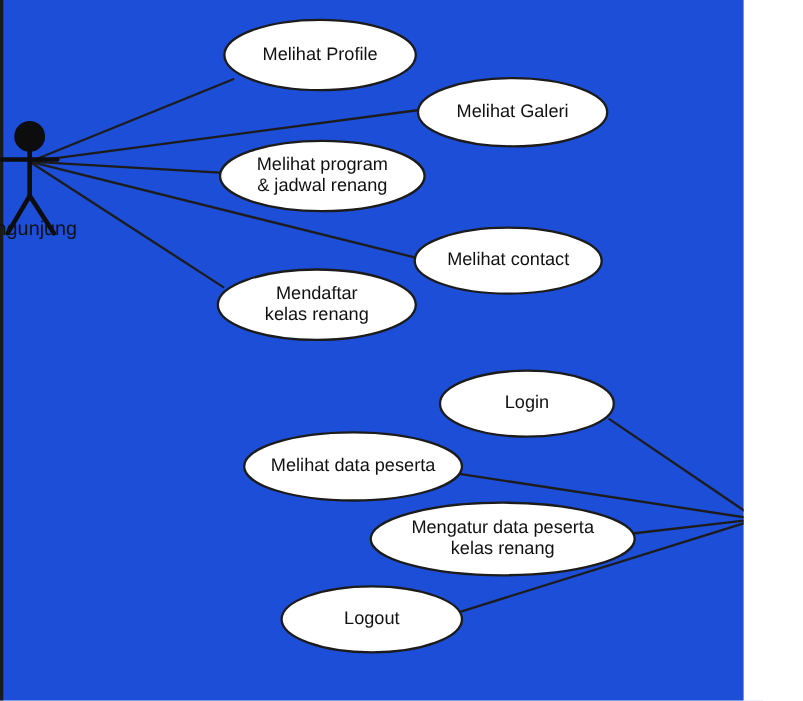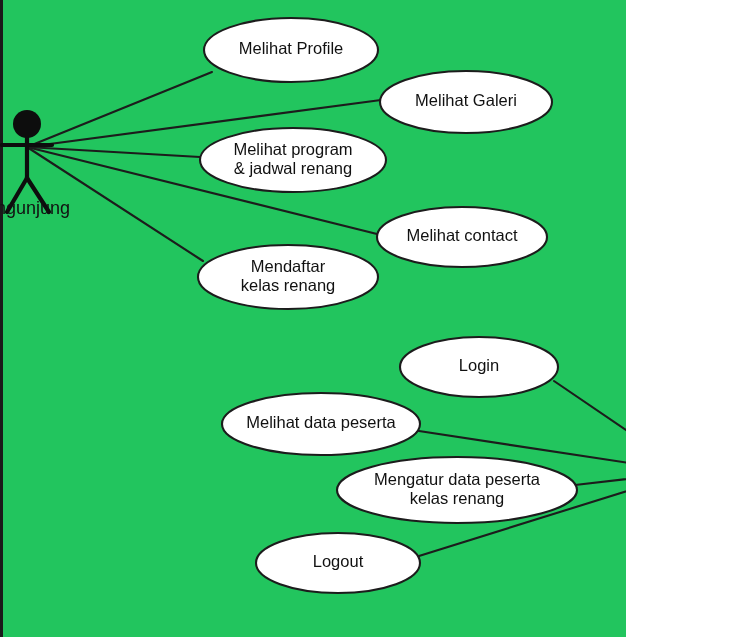--- a/index.html
+++ b/index.html
@@ -2,23 +2,23 @@
 <html><head>
 <meta charset="utf-8">
 <style>
   html, body {
     margin: 0;
     padding: 0;
     background: #ffffff;
   }
   #diagram-root {
     position: relative;
-    width: 626px;
+    width: 676px;
     height: 637px;
-    background: #22c55e;
+    background: #1d4ed8;
     overflow: hidden;
     font-family: "Liberation Sans", sans-serif;
     text-decoration: underline;
   }
   #left-edge-border {
     position: absolute;
     left: 0;
     top: 0;
     width: 3px;
     height: 637px;

